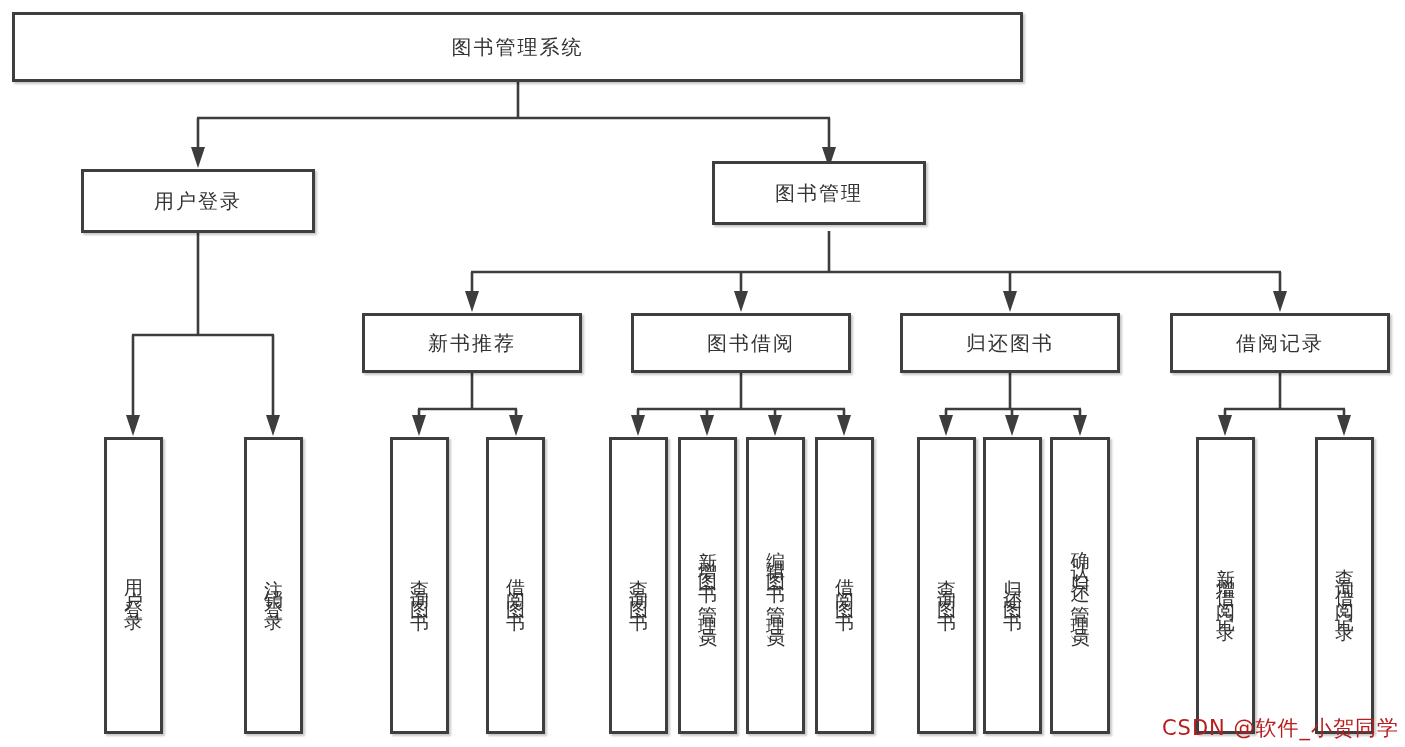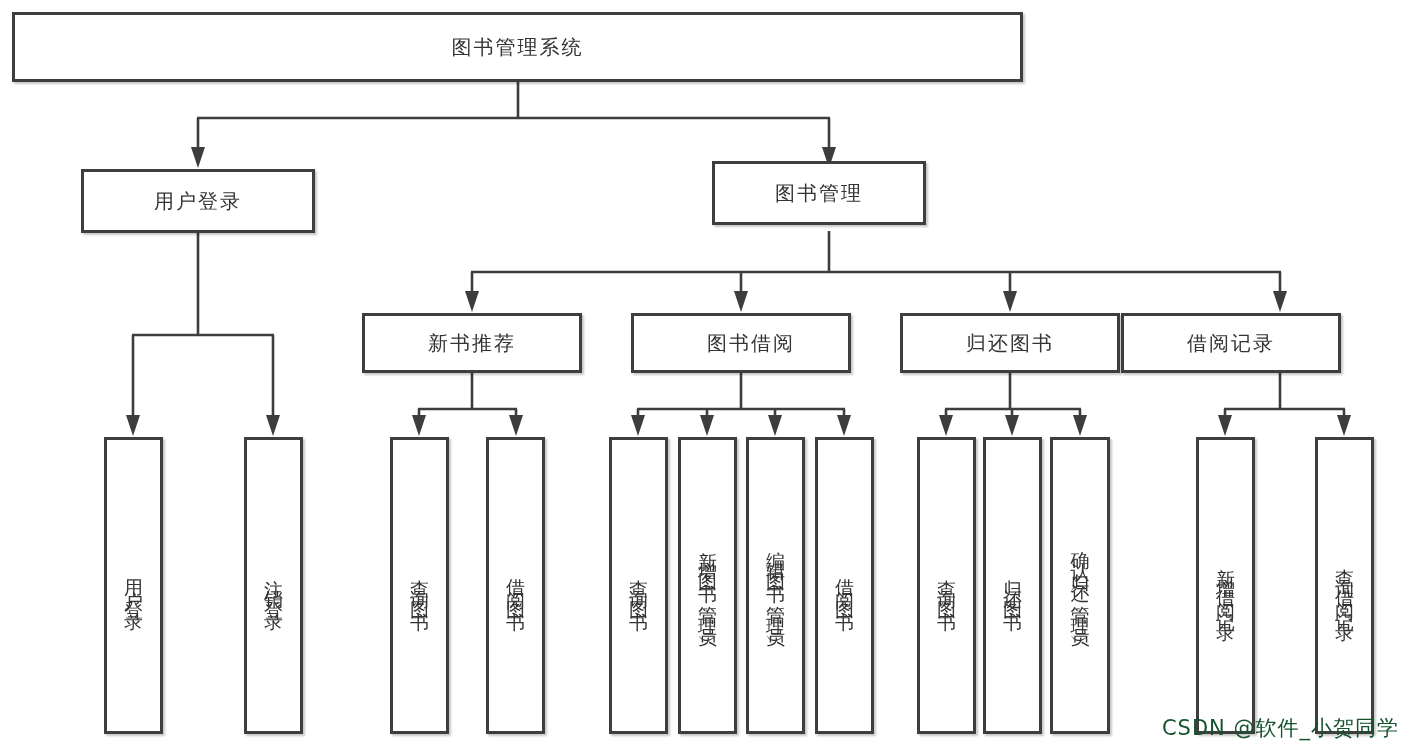--- a/index.html
+++ b/index.html
@@ -21,30 +21,30 @@
     font-size:19px; line-height:1.05; letter-spacing:11px; white-space:nowrap;
   }
   
   .n-root { left:12px; top:12px; width:1011px; height:70px; }
   
   .n-l2a { left:81px;  top:169px; width:234px; height:64px; }
   .n-l2b { left:712px; top:161px; width:214px; height:64px; }
   
   .n-l3 { top:313px; width:220px; height:60px; }
   .n-l3a { left:362px;font-family:Liberation Mono, monospace; }  .n-l3b { left:631px;padding-left:20px; }
-  .n-l3c { left:900px; }  .n-l3d { left:1121px; }
+  .n-l3c { left:900px; }  .n-l3d { left:1170px; }
   
   .leaf { top:437px; width:59px; height:297px; }
   .la1 { left:104px; }  .la2 { left:244px; }
   .lb1 { left:390px; }  .lb2 { left:486px; }
   .lc1 { left:609px; }  .lc2 { left:678px; }  .lc3 { left:746px; }  .lc4 { left:815px; }
   .ld1 { left:917px; }  .ld2 { left:983px; }  .ld3 { left:1050px; width:60px; }
   .le1 { left:1196px; } .le2 { left:1315px; }
   .watermark {
-    position:absolute; right:6px; bottom:5px; font-size:21px; color:#14532d;
+    position:absolute; right:6px; bottom:5px; font-size:21px; color:#b91c1c;
     letter-spacing:1px; white-space:nowrap; z-index:5;
   }
 </style>
 </head>
 <body>
 
 <div class="canvas">
 
   <svg class="wires" viewBox="0 0 1405 747" xmlns="http://www.w3.org/2000/svg">
 

